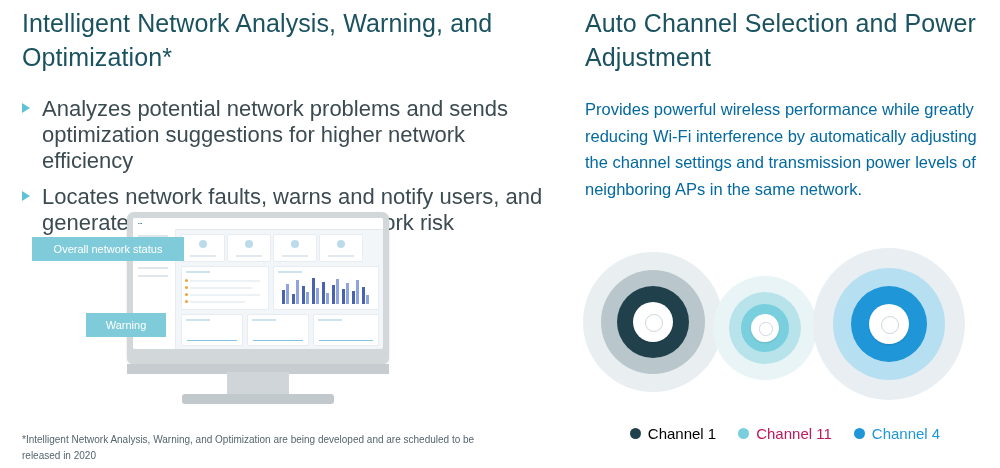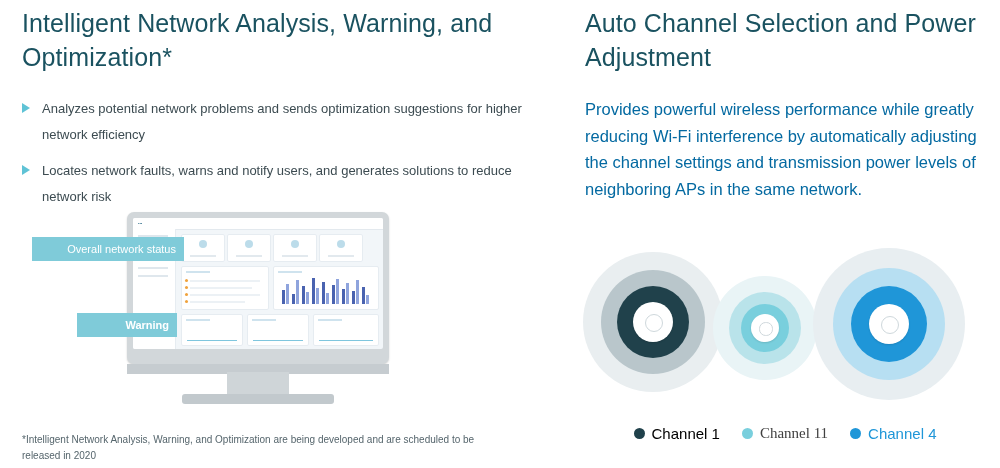--- a/index.html
+++ b/index.html
@@ -41,21 +41,21 @@
     letter-spacing: 0.1px;
   }
   .bullets {
     margin: 22px 0 0 0;
     padding: 0;
     list-style: none;
   }
   .bullets li {
     position: relative;
     padding-left: 20px;
-    font-size: 13px;
+    font-size: 22px;
     line-height: 26px;
     color: #3c4b51;
     margin-bottom: 10px;
   }
   .bullets li .arrow {
     position: absolute;
     left: 0;
     top: 7px;
     width: 0;
     height: 0;
@@ -213,34 +213,33 @@
     background: #7fc6de;
   }
 
   
   .tag {
     position: absolute;
     background: #7fcbd9;
     color: #ffffff;
     font-size: 11px;
     line-height: 14px;
-    text-align: right;
+    text-align: center;
     padding: 5px 8px;
     box-sizing: border-box;
   }
   .tag-overall {
     left: 10px;
     top: 37px;
     width: 152px;
   }
   .tag-warning {
-    left: 55px;
+    left: 64px;
     top: 113px;
-    width: 100px;
-    font-weight: bold;
+    width: 80px;
   }
   .tag-optimization {
     left: 330px;
     top: 133px;
     width: 115px;
     background: #7fcbd9;
   }
   .lead {
     position: absolute;
     background: #9fd9e4;
@@ -457,21 +456,21 @@
       <div class="ap" style="left:284px; top:64px; width:40px; height:40px;"></div>
     </div>
 
     <div class="legend">
       <div class="item">
         <span class="dot" style="background:#20414b;"></span>
         <span style="color:#000000;">Channel 1</span>
       </div>
       <div class="item">
         <span class="dot" style="background:#79cfdd;"></span>
-        <span style="color:#404040;font-family:Liberation Serif, serif;">Channel 11</span>
+        <span style="color:#be185d;">Channel 11</span>
       </div>
       <div class="item">
         <span class="dot" style="background:#1f96d8;"></span>
         <span style="color:#1f96d8;">Channel 4</span>
       </div>
     </div>
   </div>
 
 </div>
 

